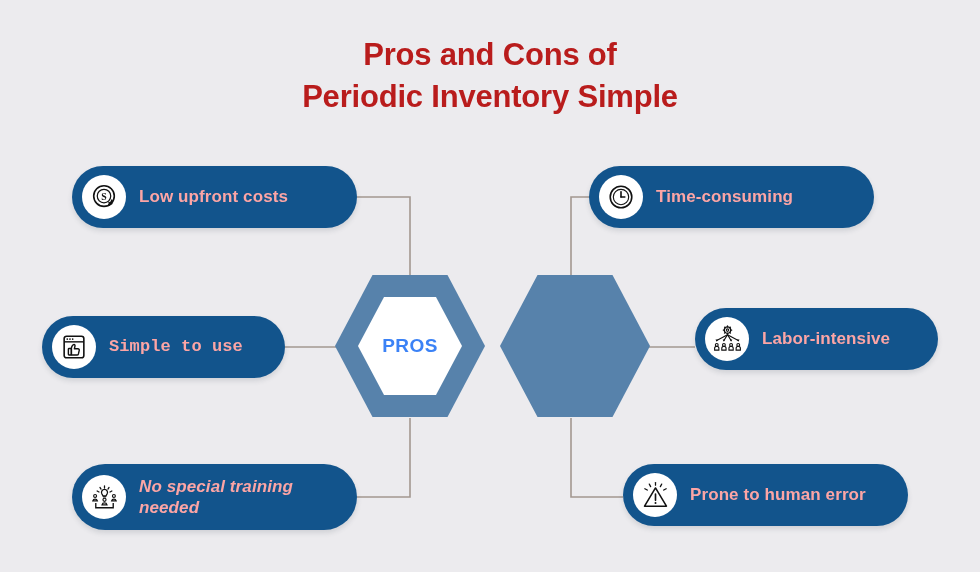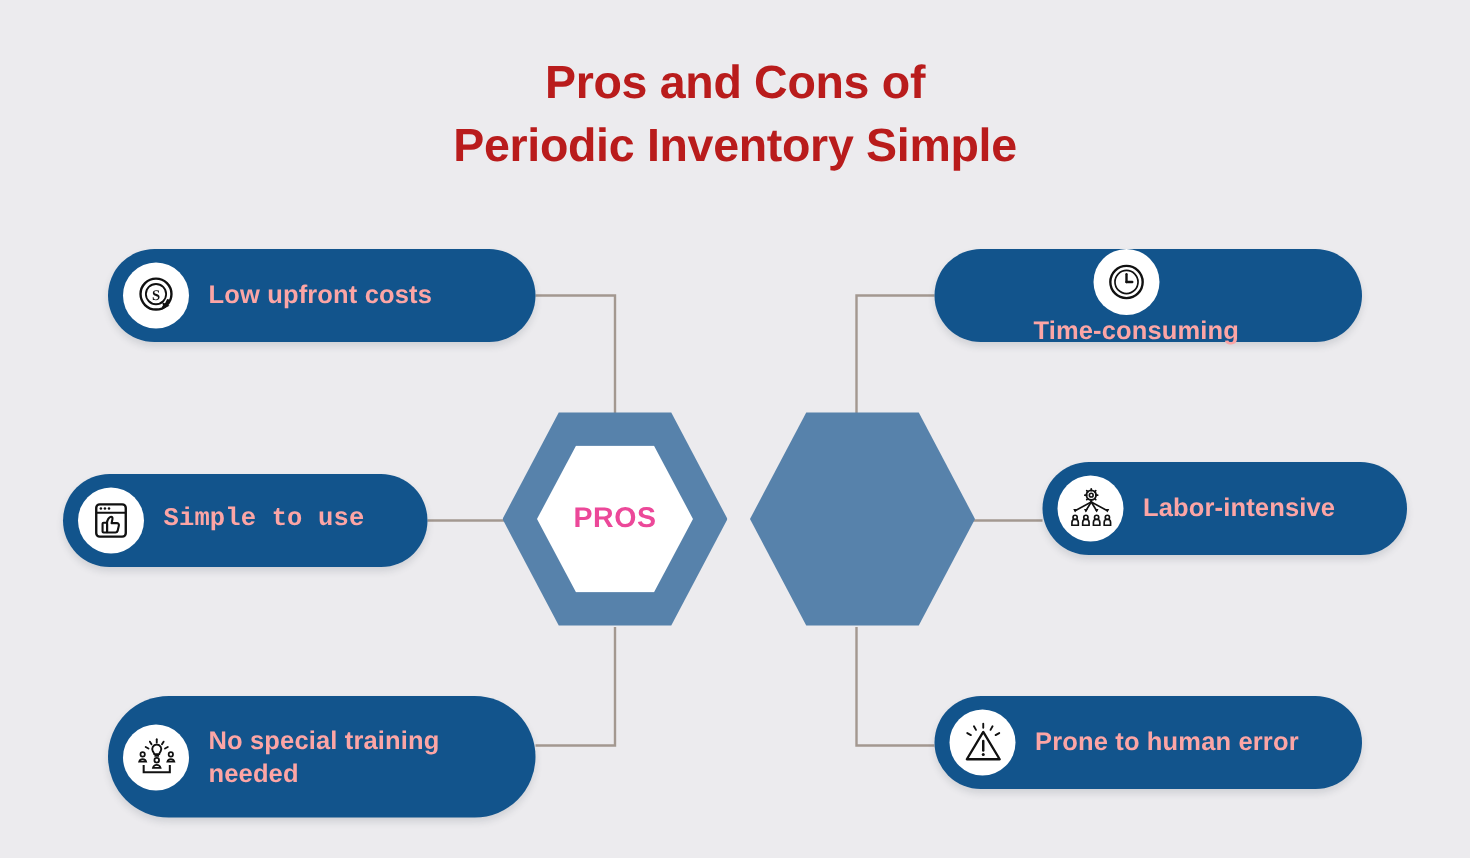--- a/index.html
+++ b/index.html
@@ -50,21 +50,21 @@
   .pill {
     position: absolute;
     display: flex;
     align-items: center;
     background: #12548c;
     border-radius: 999px;
     height: 62px;
     padding: 0 26px 0 10px;
     box-shadow: 0 3px 5px rgba(70,80,95,0.16);
   }
-  .pill.two-line { height: 81px; }
+  .pill.two-line { height: 66px; font-style: italic; }
 
   .pill-icon {
     flex: 0 0 auto;
     width: 44px;
     height: 44px;
     border-radius: 50%;
     background: #ffffff;
     display: flex;
     align-items: center;
     justify-content: center;
@@ -78,21 +78,21 @@
     font-weight: bold;
     line-height: 1.25;
     white-space: pre-line;
     letter-spacing: 0.1px;
   }
 
   
   #pill-low-cost      { left: 72px;  top: 166px; width: 285px; }
   #pill-simple        { left: 42px;  top: 316px; width: 243px; font-family: Liberation Mono, monospace; }
   #pill-no-training   { left: 72px;  top: 464px; width: 285px; }
-  #pill-time          { left: 623px; top: 166px; width: 285px; flex-direction: column; }
+  #pill-time          { left: 589px; top: 166px; width: 285px; }
   #pill-labor         { left: 695px; top: 308px; width: 243px; }
   #pill-human-error   { left: 623px; top: 464px; width: 285px; }
 
   
   .hex-wrap {
     position: absolute;
     width: 150px;
     height: 148px;
   }
   #hex-pros { left: 335px; top: 272px; }
@@ -116,21 +116,21 @@
     height: 104px;
     background: #ffffff;
     clip-path: polygon(25% 3%, 75% 3%, 100% 50%, 75% 97%, 25% 97%, 0% 50%);
     display: flex;
     align-items: center;
     justify-content: center;
   }
   .hex-label {
     font-size: 19px;
     font-weight: bold;
-    color: #ec4899;
+    color: #3b82f6;
     letter-spacing: 0.4px;
   }
 </style>
 </head>
 <body>
 
 <div id="canvas">
 
   <div id="title">
     <span class="line">Pros and Cons of</span>

